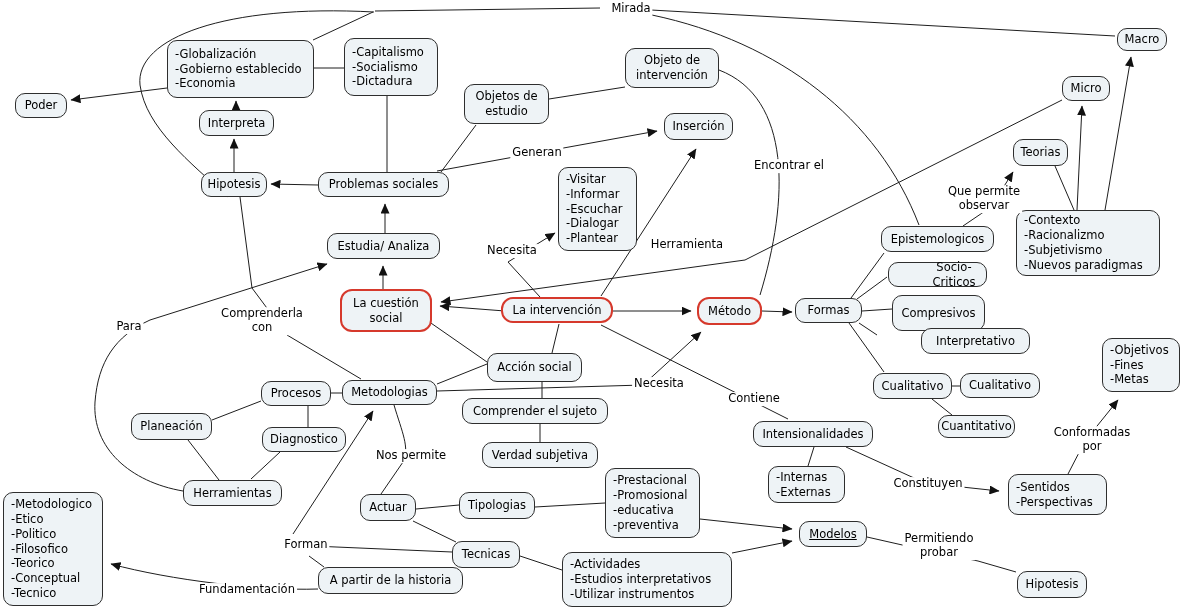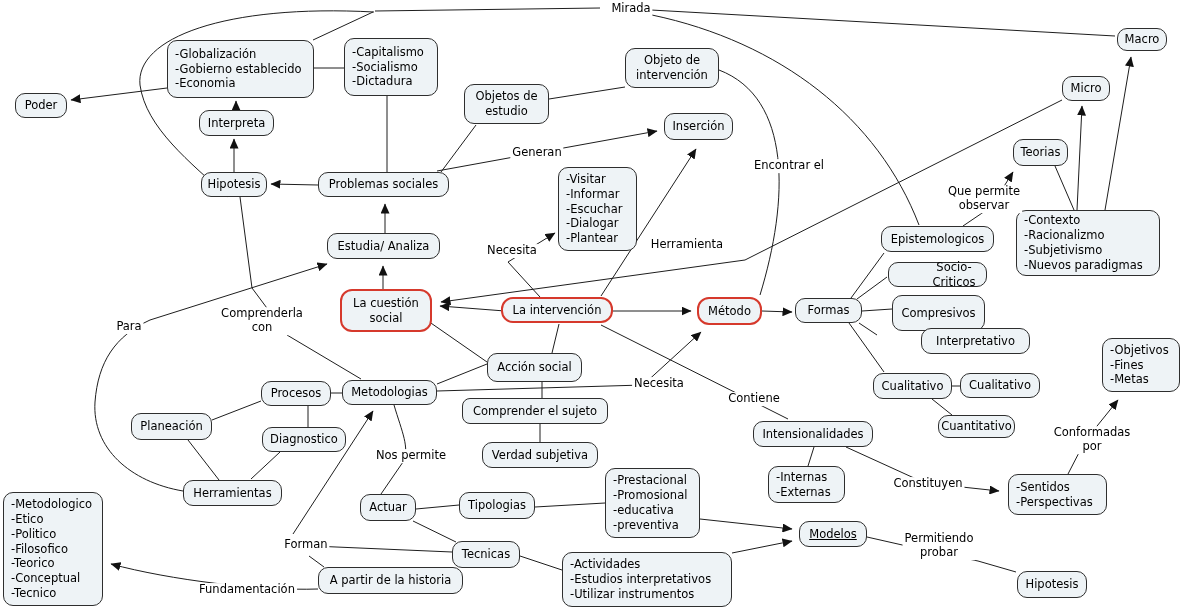--- a/index.html
+++ b/index.html
@@ -125,21 +125,21 @@
       <div class="node" style="left: 960px; top: 373px; width: 80px; height: 25px;">Cualitativo</div>
       <div class="node" style="left: 938px; top: 415px; width: 77px; height: 23px;">Cuantitativo</div>
       <div class="node" style="left: 1013px; top: 139px; width: 55px; height: 27px;">Teorias</div>
       <div class="node" style="left: 1062px; top: 76px; width: 48px; height: 25px;">Micro</div>
       <div class="node" style="left: 1117px; top: 28px; width: 50px; height: 23px;">Macro</div>
       <div class="node list" style="left: 1016px; top: 210px; width: 144px; height: 66px;">-Contexto
 -Racionalizmo
 -Subjetivismo
 -Nuevos paradigmas</div>
       <div class="node" style="left: 487px; top: 353px; width: 95px; height: 29px;">Acción social</div>
-      <div class="node" style="left: 462px; top: 398px; width: 146px; height: 26px; border-radius: 8px;">Comprender el sujeto</div>
+      <div class="node" style="left: 462px; top: 398px; width: 146px; height: 26px;">Comprender el sujeto</div>
       <div class="node" style="left: 482px; top: 442px; width: 116px; height: 26px;">Verdad subjetiva</div>
       <div class="node" style="left: 342px; top: 380px; width: 95px; height: 25px;">Metodologias</div>
       <div class="node" style="left: 261px; top: 381px; width: 70px; height: 25px;">Procesos</div>
       <div class="node" style="left: 131px; top: 413px; width: 81px; height: 27px;">Planeación</div>
       <div class="node" style="left: 262px; top: 427px; width: 84px; height: 25px;">Diagnostico</div>
       <div class="node" style="left: 183px; top: 480px; width: 99px; height: 26px;">Herramientas</div>
       <div class="node" style="left: 753px; top: 421px; width: 120px; height: 26px;">Intensionalidades</div>
       <div class="node list" style="left: 768px; top: 466px; width: 77px; height: 37px;">-Internas
 -Externas</div>
       <div class="node list" style="left: 1008px; top: 474px; width: 99px; height: 41px;">-Sentidos

